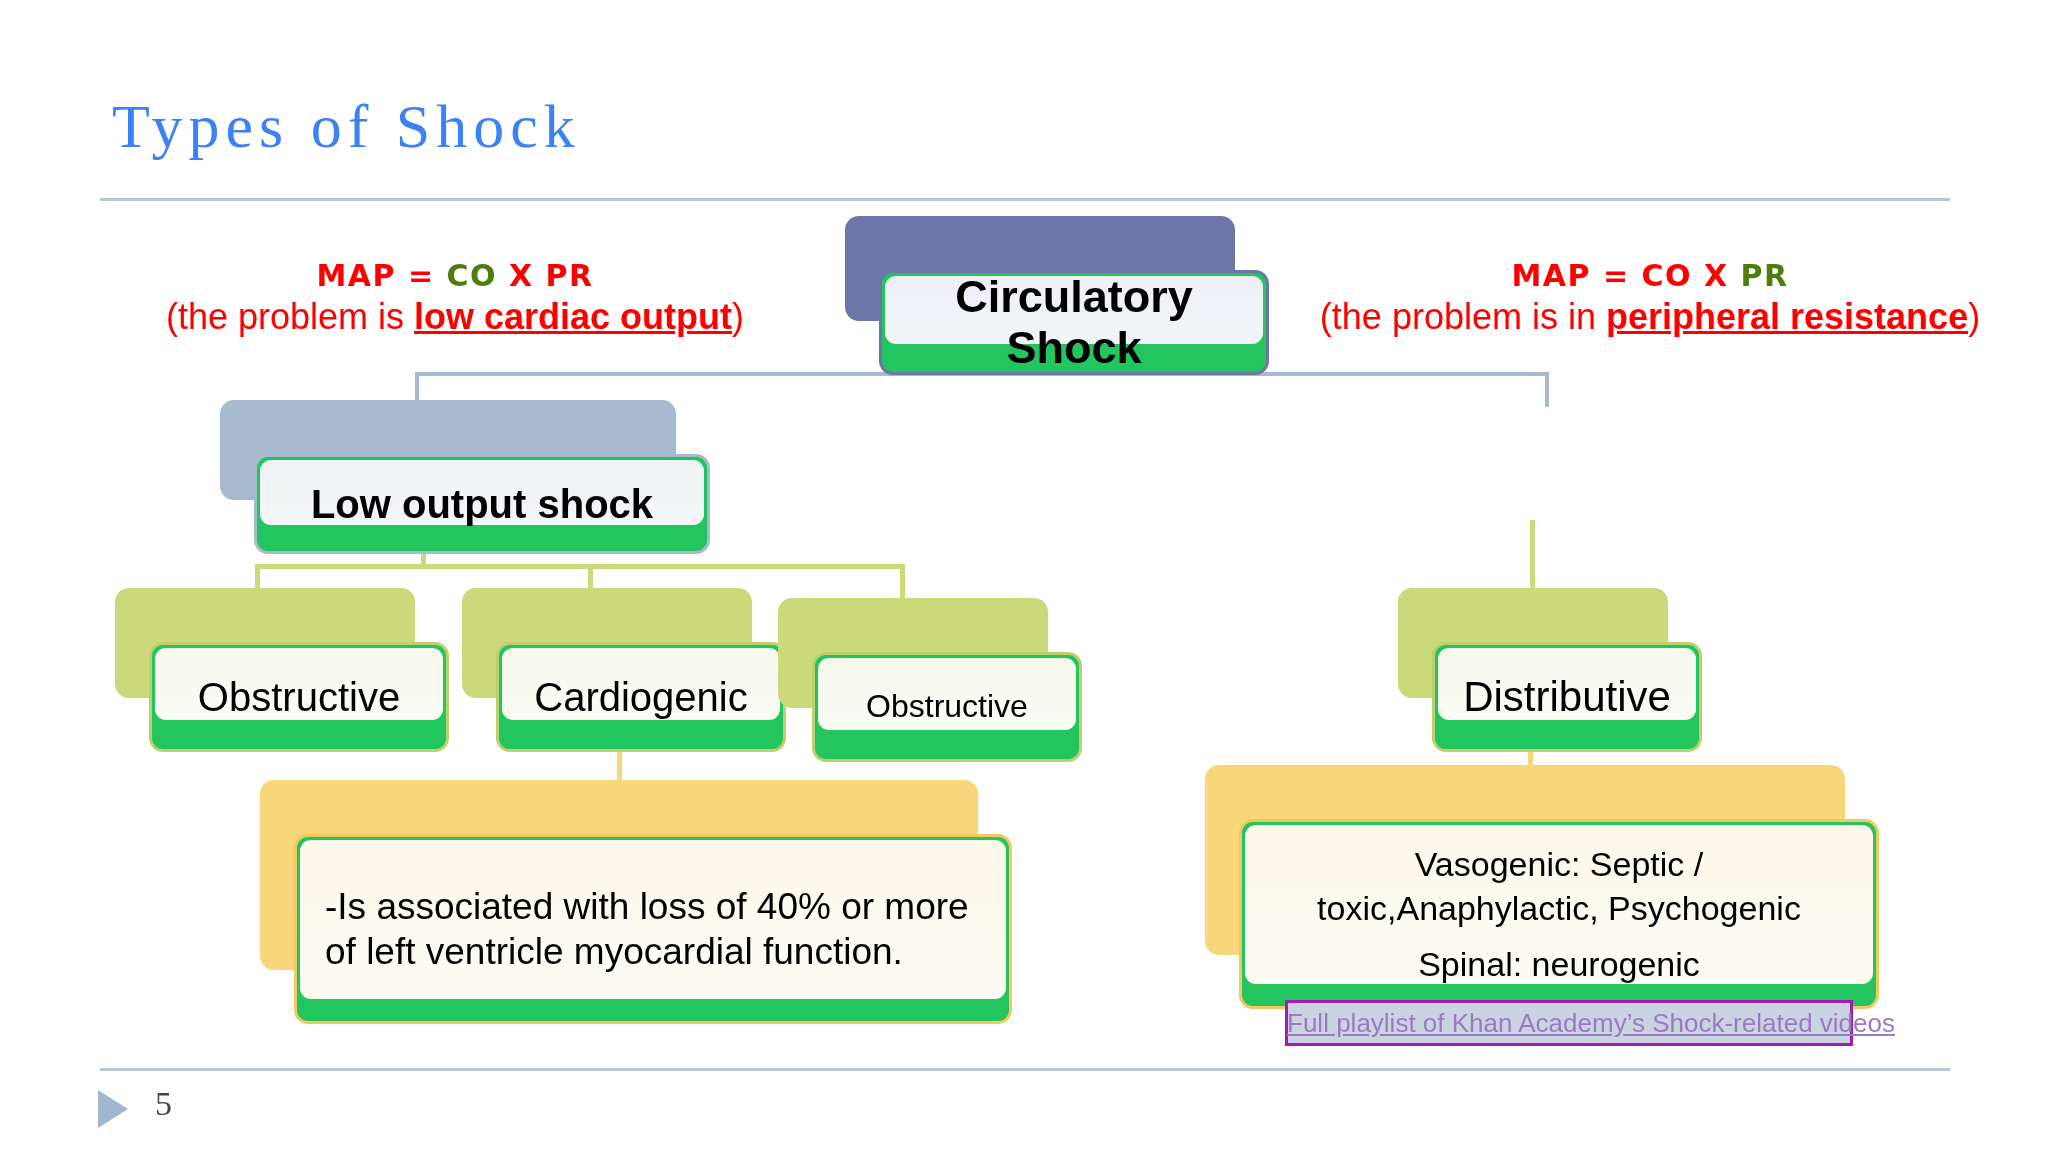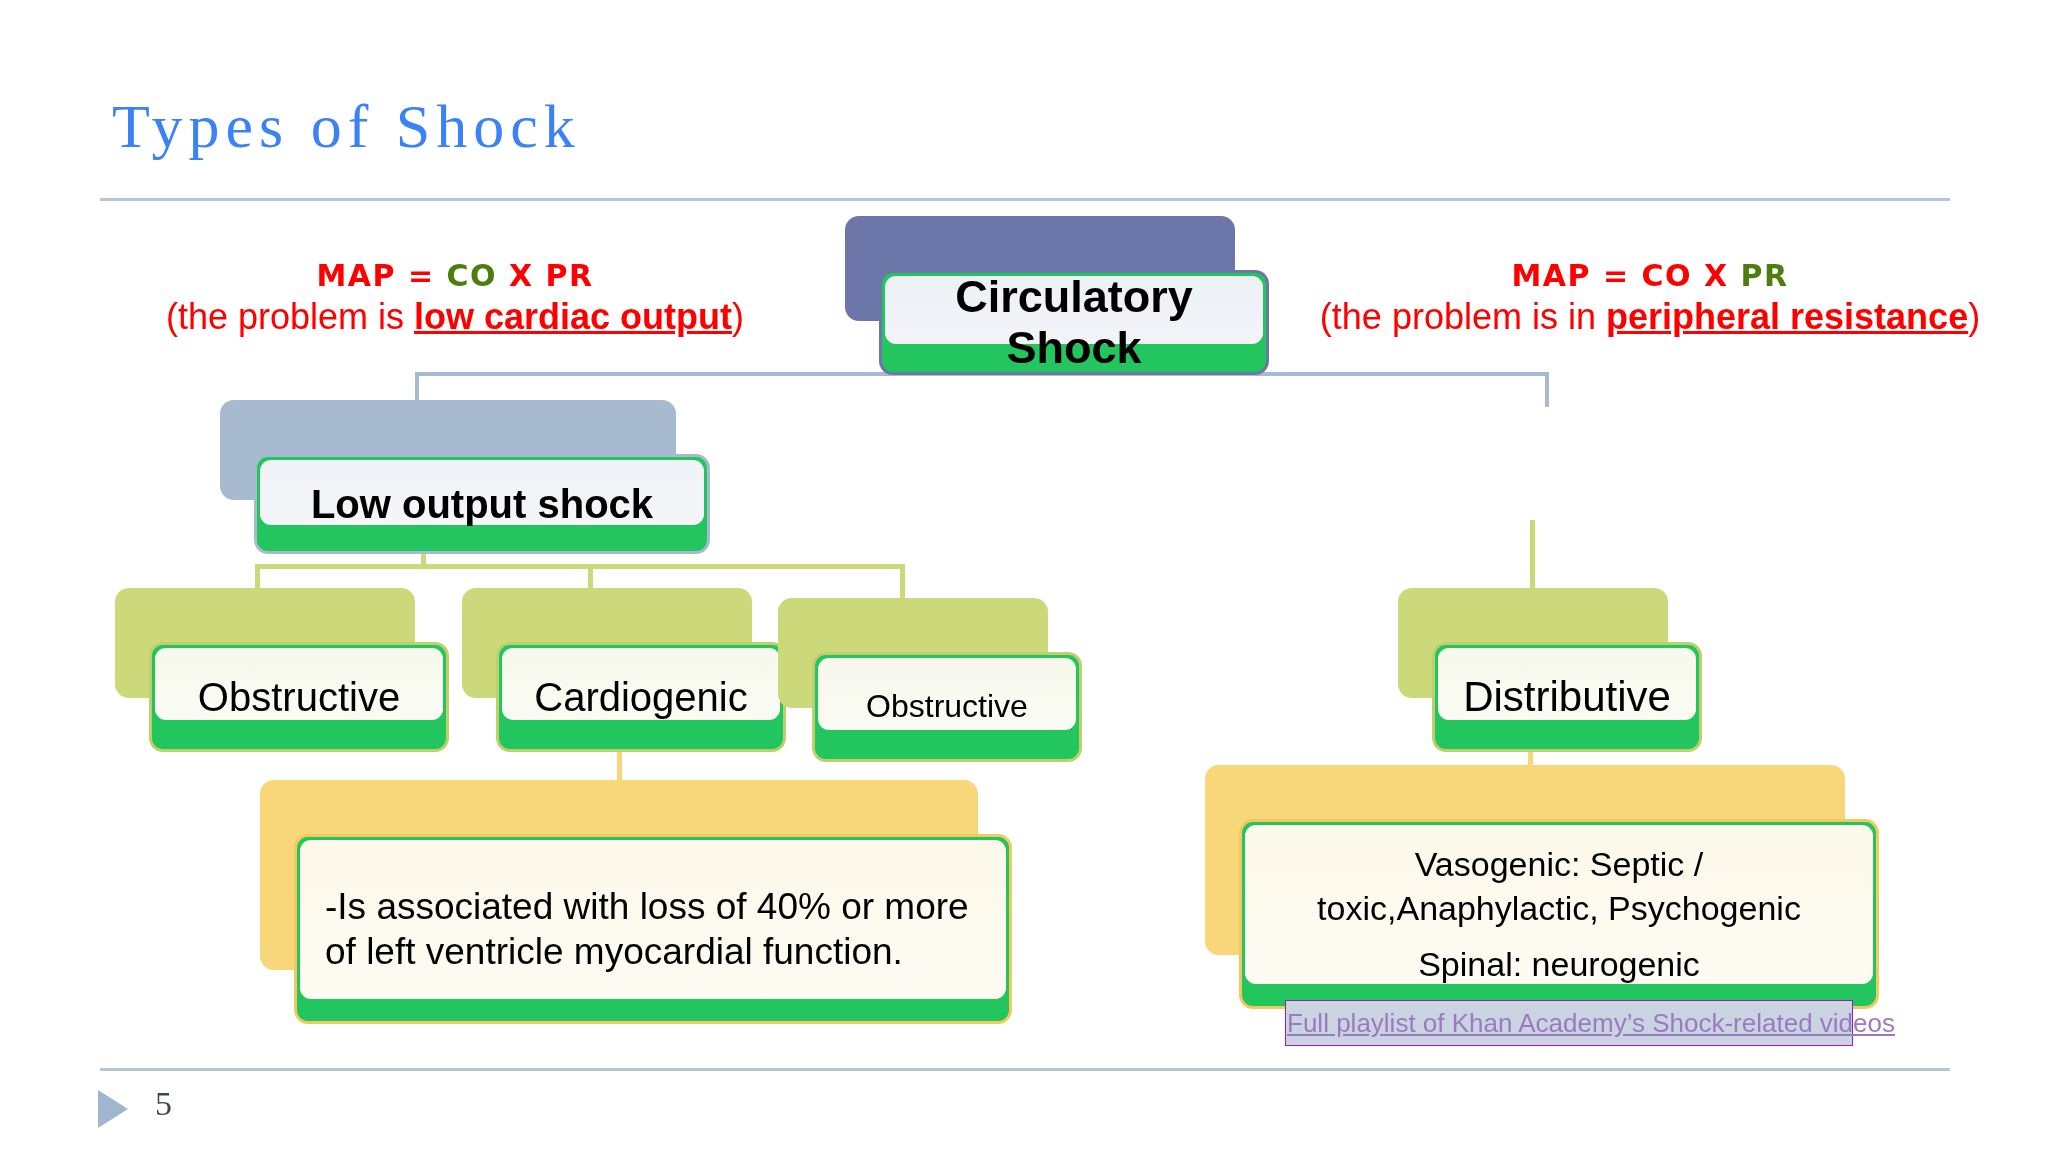--- a/index.html
+++ b/index.html
@@ -134,21 +134,21 @@
 
   
   .conn{position:absolute;}
   .c-blue{background:#A8BACF;}
   .c-green{background:#CCD97A;}
   .c-yellow{background:#F8D77B;}
 
   
   .linkbox{
     position:absolute;left:1285px;top:1000px;width:568px;height:46px;
-    background:#C9D3E2;border:1px solid #a21caf;
+    background:#C9D3E2;border:3px solid #a21caf;
     display:flex;align-items:center;justify-content:center;
     box-sizing:border-box;
     padding-left:44px;
   }
   .linkbox a{
     font-family:"Liberation Sans",sans-serif;
     font-size:26px;color:#9B7BBF;text-decoration:underline;white-space:nowrap;
   }
 </style>
 </head>

